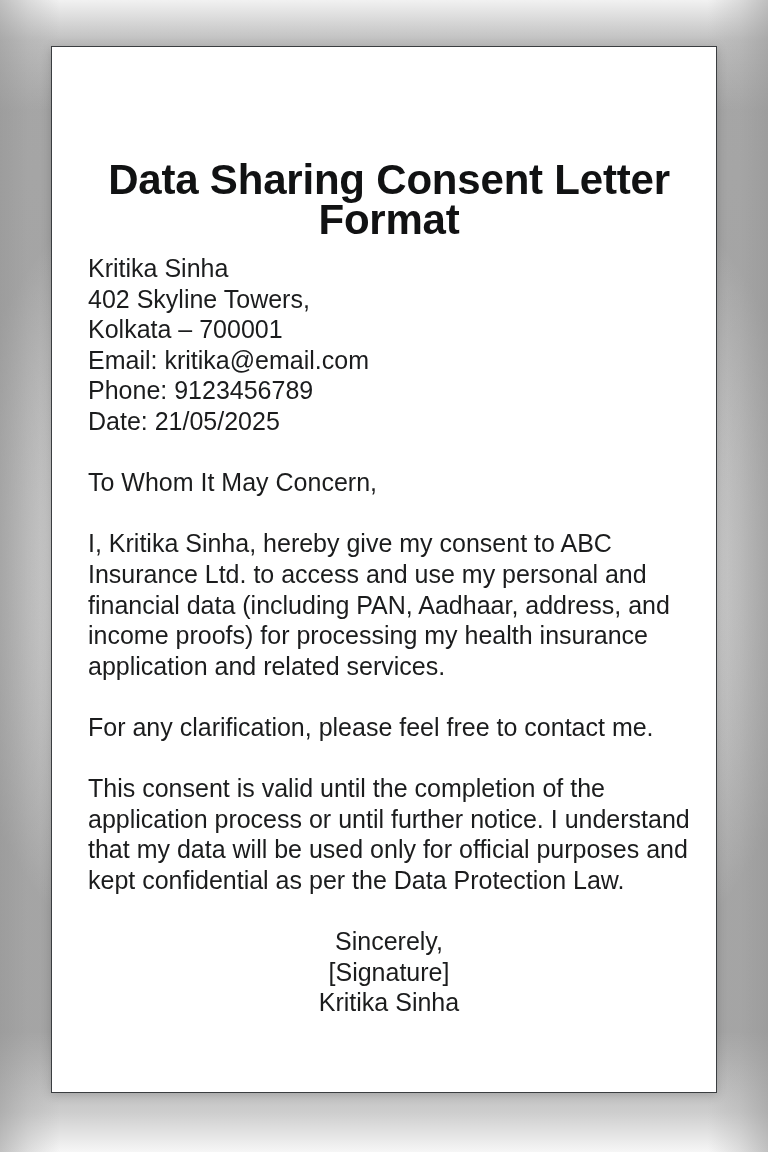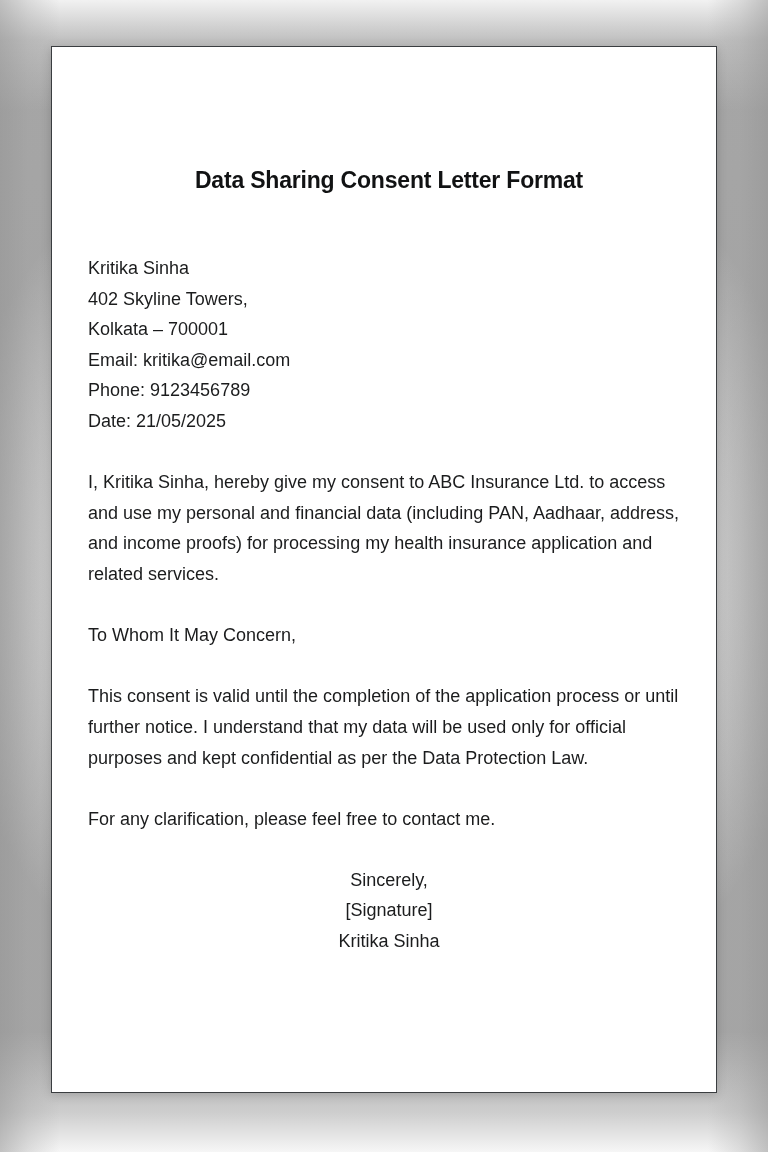--- a/index.html
+++ b/index.html
@@ -71,33 +71,33 @@
   }
 
   .doc-title {
     margin: 0;
     padding: 0;
     position: absolute;
     top: 113px;
     left: 0;
     right: 0;
     text-align: center;
-    font-size: 23px;
+    font-size: 42px;
     font-weight: bold;
     line-height: 40px;
     letter-spacing: -0.2px;
     color: #111213;
   }
 
   .letter-body {
     position: absolute;
     top: 206px;
     left: 0;
     right: 0;
-    font-size: 18px;
+    font-size: 25px;
     line-height: 30.6px;
     color: #1b1c1d;
   }
 
   .block {
     margin: 0 0 30.6px 0;
     padding: 0;
     white-space: pre-line;
   }
   .block:last-child { margin-bottom: 0; text-align: center; }
@@ -114,27 +114,27 @@
 
     <div class="letter-body">
 
       <p class="block">Kritika Sinha
 402 Skyline Towers,
 Kolkata – 700001
 Email: kritika@email.com
 Phone: 9123456789
 Date: 21/05/2025</p>
 
+      <p class="block">To Whom It May Concern,</p>
+
       <p class="block">I, Kritika Sinha, hereby give my consent to ABC Insurance Ltd. to access and use my personal and financial data (including PAN, Aadhaar, address, and income proofs) for processing my health insurance application and related services.</p>
 
-      <p class="block">To Whom It May Concern,</p>
+      <p class="block">For any clarification, please feel free to contact me.</p>
 
       <p class="block">This consent is valid until the completion of the application process or until further notice. I understand that my data will be used only for official purposes and kept confidential as per the Data Protection Law.</p>
-
-      <p class="block">For any clarification, please feel free to contact me.</p>
 
       <p class="block">Sincerely,
 [Signature]
 Kritika Sinha</p>
 
     </div>
   </div>
 </div>
 
 </body></html>

